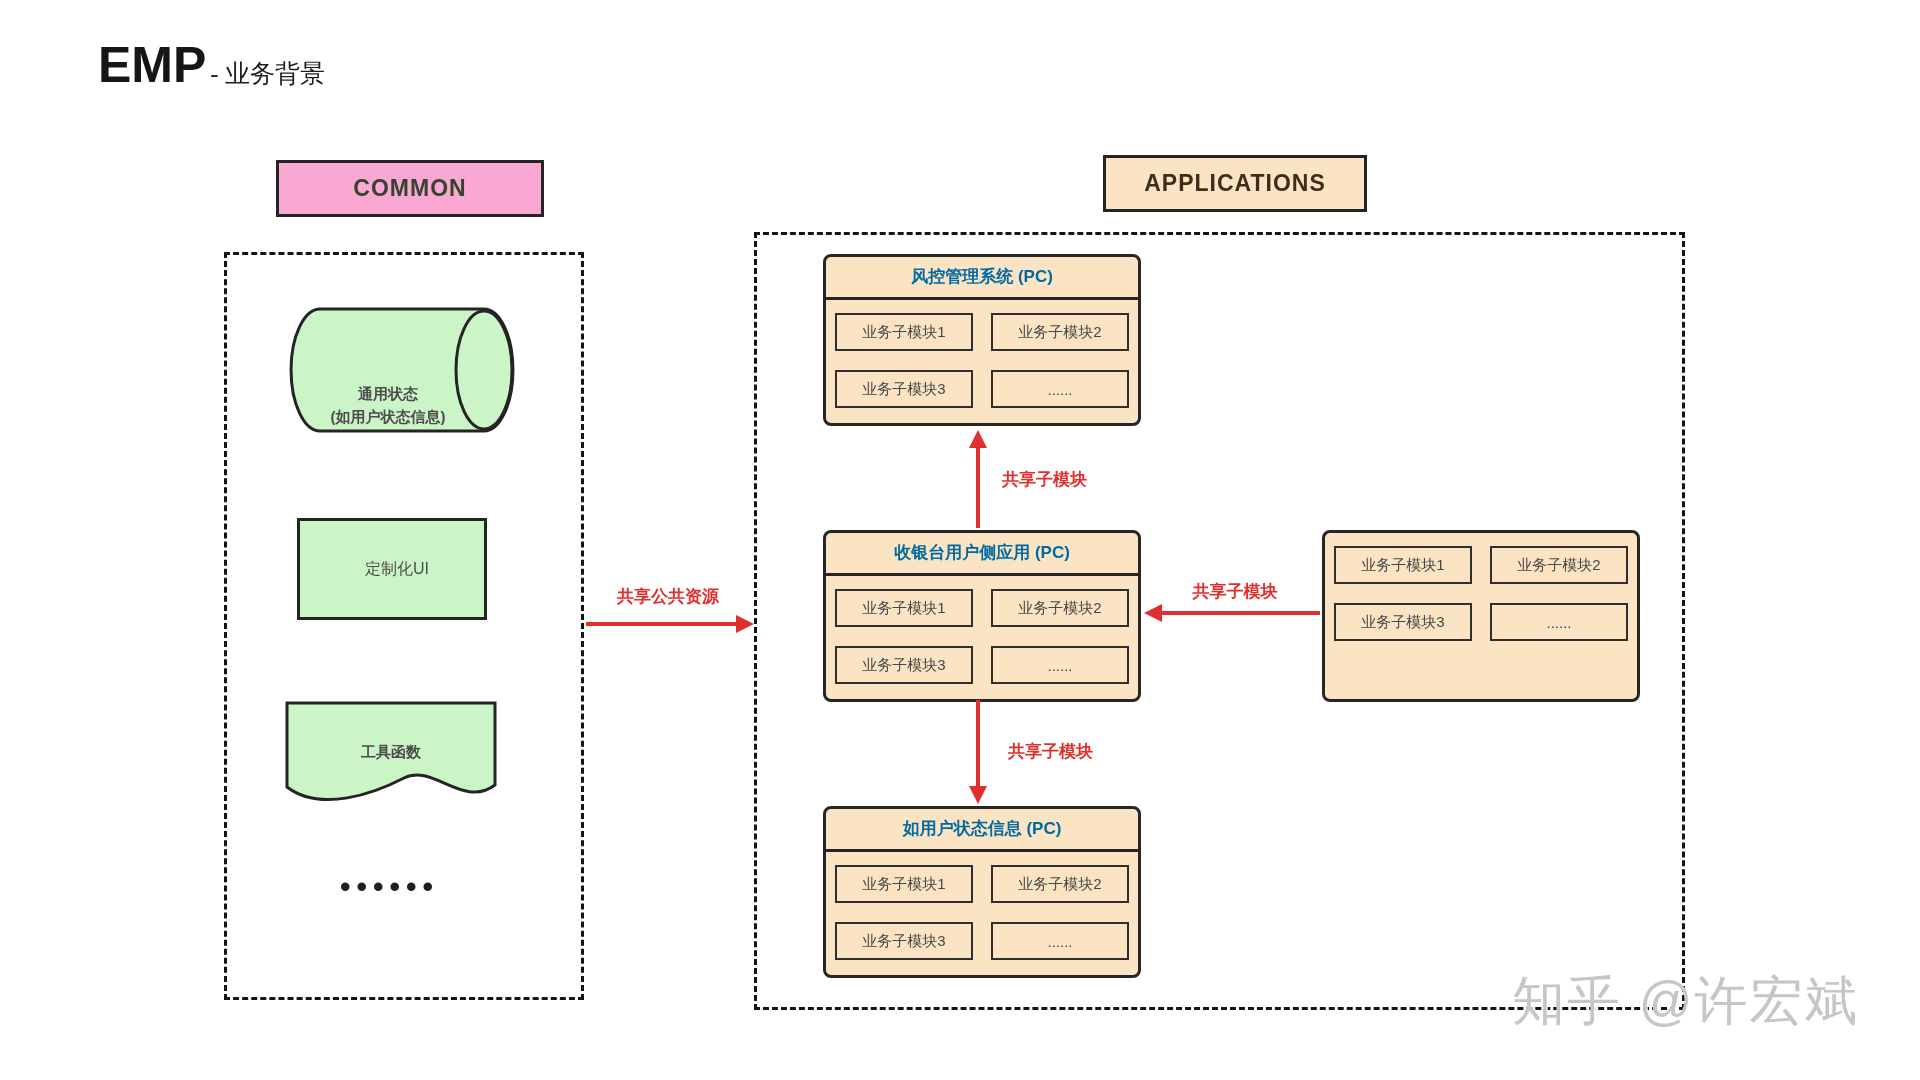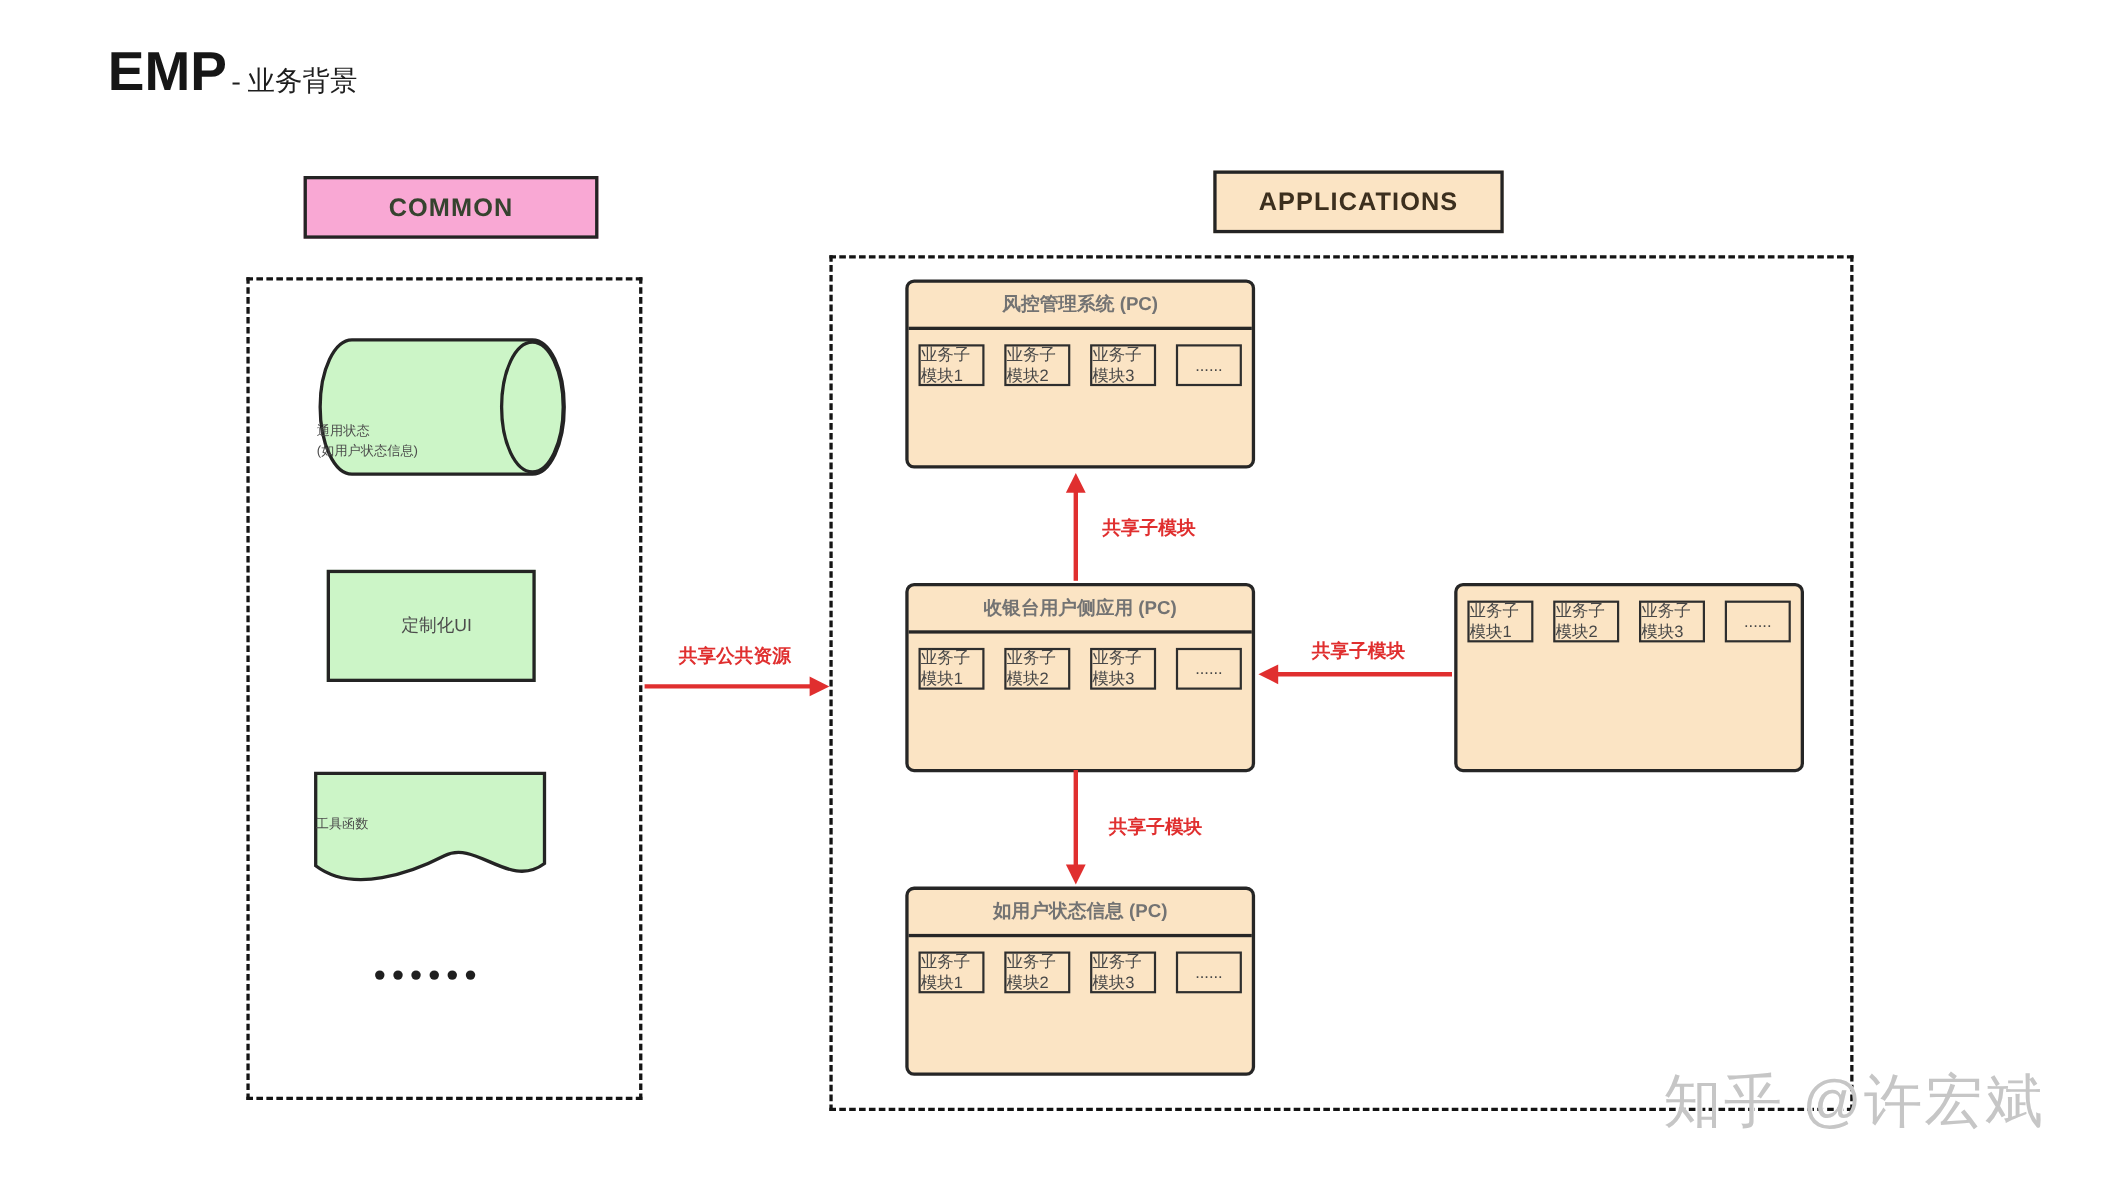--- a/index.html
+++ b/index.html
@@ -25,43 +25,43 @@
   .applications-header{left:1103px;top:155px;width:264px;background:#fbe4c4;color:#3c2f1e;}
 
   
   .dashed-box{position:absolute;border:3px dashed #141414;box-sizing:border-box;}
   .common-container{left:224px;top:252px;width:360px;height:748px;}
   .applications-container{left:754px;top:232px;width:931px;height:778px;}
 
   
   .shape-svg{position:absolute;}
   .shape-label{
-    position:absolute;color:#4c4c4c;font-size:12px;line-height:1.55;
+    position:absolute;text-align:center;color:#4c4c4c;font-size:15px;line-height:1.55;font-weight:bold;
   }
   .rect-shape{
     position:absolute;left:297px;top:518px;width:190px;height:102px;background:#ccf5c7;
     border:3px solid #242424;box-sizing:border-box;display:flex;align-items:center;justify-content:center;
     font-size:16px;color:#4c4c4c;padding-left:10px;
   }
   .dots-row{
     position:absolute;left:340px;top:870px;width:120px;text-align:left;
     font-size:30px;letter-spacing:6px;color:#1f1f1f;font-weight:bold;
   }
 
   
   .app-card{
     position:absolute;width:318px;height:172px;background:#fbe4c4;
     border:3px solid #262626;border-radius:8px;box-sizing:border-box;
   }
   .app-title{
-    height:40px;line-height:40px;text-align:center;font-size:17px;font-weight:bold;color:#737373;
+    height:40px;line-height:40px;text-align:center;font-size:17px;font-weight:bold;color:#0369a1;
     border-bottom:3px solid #262626;
   }
   .app-modules{
-    display:grid;grid-template-columns:1fr 1fr 1fr 1fr;column-gap:18px;row-gap:19px;
+    display:grid;grid-template-columns:1fr 1fr;column-gap:18px;row-gap:19px;
     padding:13px 9px 0 9px;
   }
   .module-box{
     height:38px;background:#fbe4c4;border:2.5px solid #2e2e2e;box-sizing:border-box;
     display:flex;align-items:center;justify-content:center;font-size:15px;color:#474747;
   }
 
   
   .arrow-overlay{position:absolute;left:0;top:0;width:1920px;height:1080px;pointer-events:none;}
   .arrow-label{

